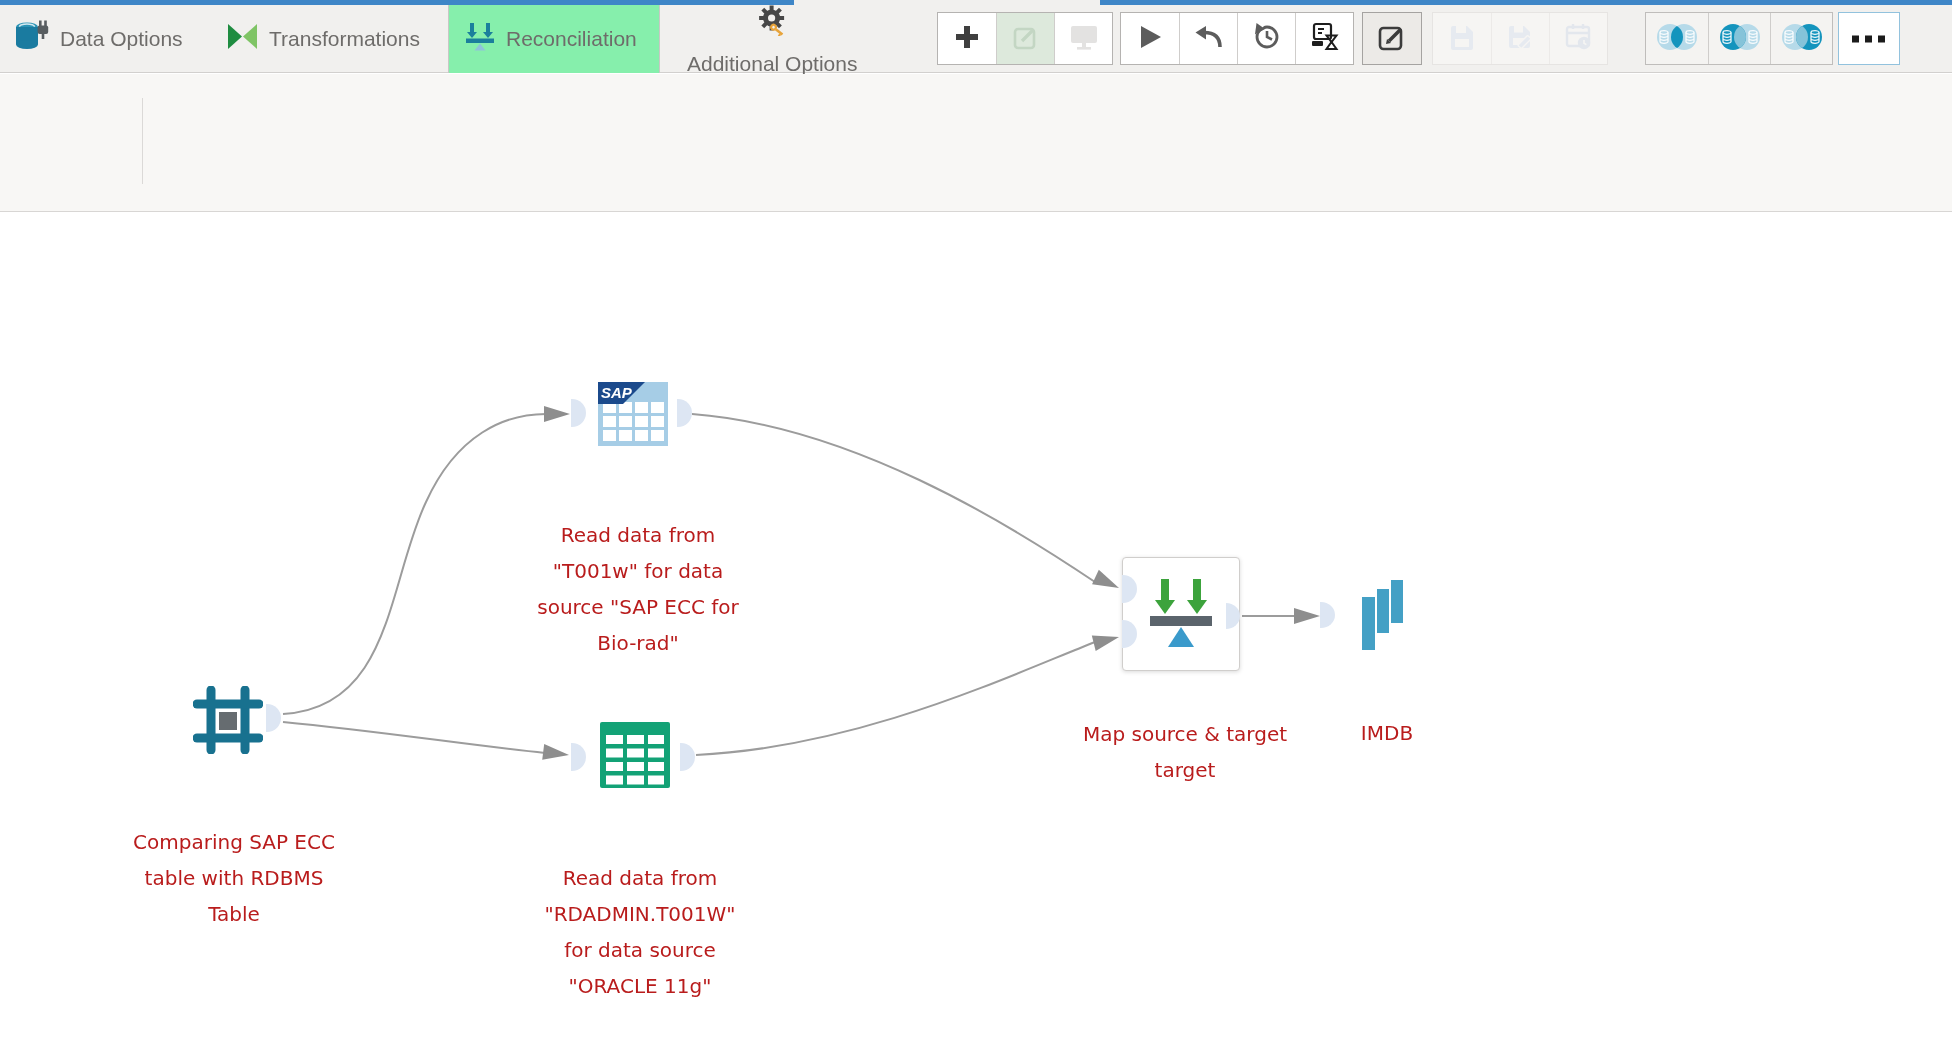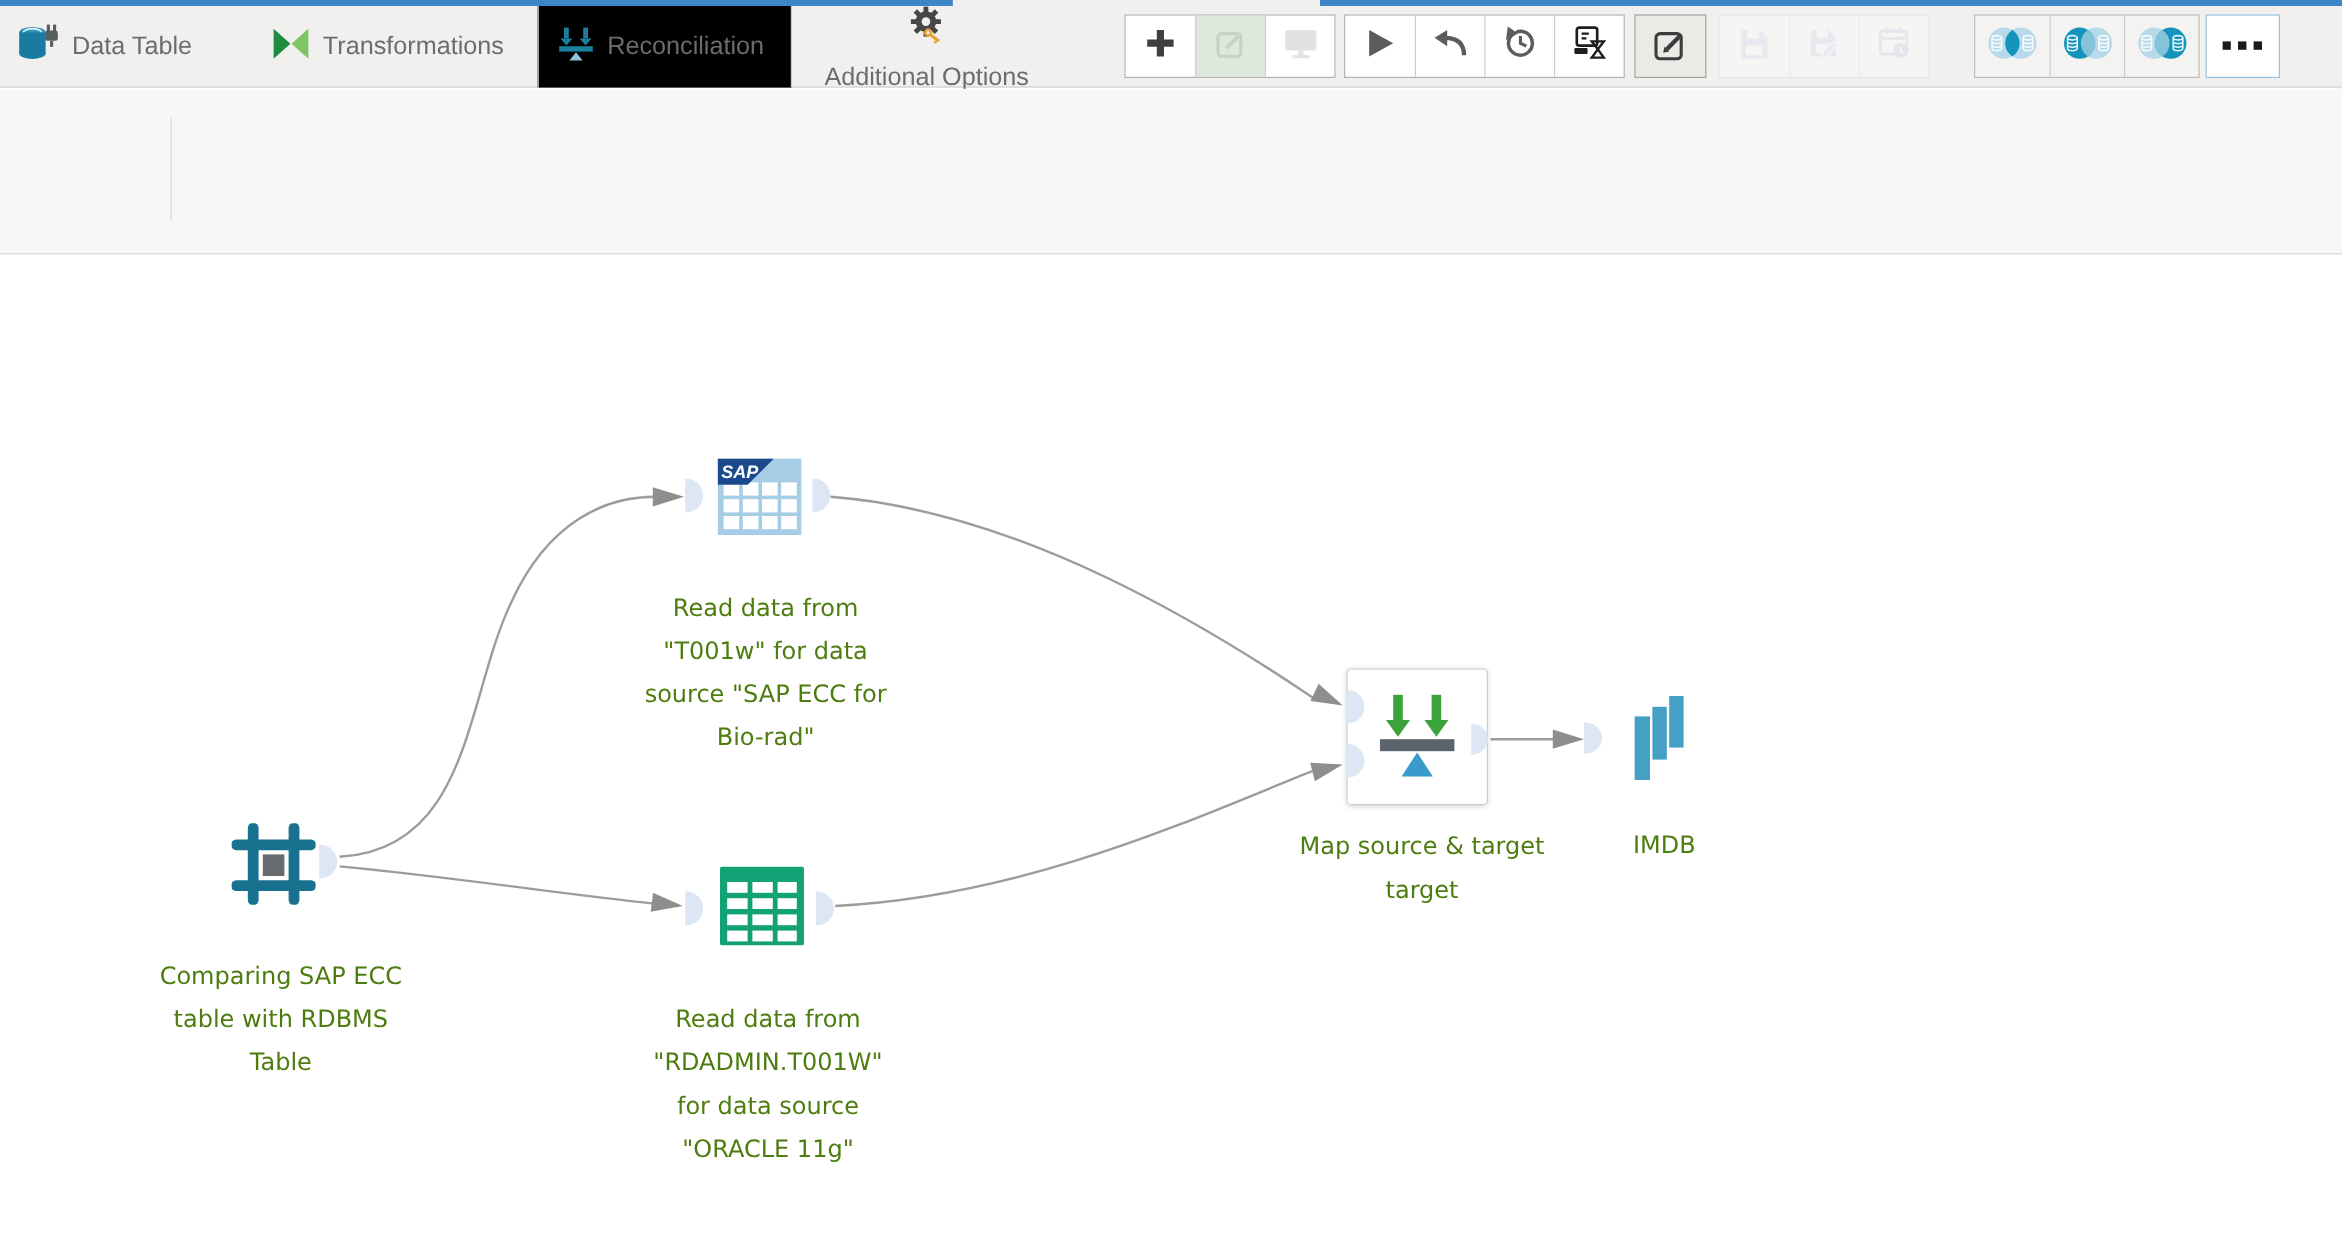--- a/index.html
+++ b/index.html
@@ -8,21 +8,21 @@
     background:#ffffff;font-family:"Liberation Sans",sans-serif;
   }
   
   .header{position:absolute;top:0;left:0;width:1952px;height:73px;
     background:#f1f0ee;border-bottom:1px solid #d2d0ce;box-sizing:border-box;}
   .blue-strip{position:absolute;top:0;height:5px;background:#3e86c7;}
   .strip-left{left:0;width:794px;}
   .strip-right{left:1100px;width:852px;}
   .tab{position:absolute;top:5px;height:68px;display:flex;align-items:center;
     gap:11px;padding:0 14px;font-size:21px;color:#6e6c6a;white-space:nowrap;cursor:default;}
-  .tab.active{background:#000000;border-left:1px solid #c9c7c5;border-right:1px solid #c9c7c5;box-sizing:border-box;padding:0 16px;}
+  .tab.active{background:#86efac;border-left:1px solid #c9c7c5;border-right:1px solid #c9c7c5;box-sizing:border-box;padding:0 16px;}
   
   .tgroup{position:absolute;top:12px;height:53px;display:flex;box-sizing:border-box;
     border:1px solid #b5b3b1;background:#ffffff;}
   .tcell{width:58px;display:flex;align-items:center;justify-content:center;box-sizing:border-box;}
   .tcell + .tcell{border-left:1px solid #cfcdcb;}
   .tgroup.pale{border-color:#e6e4e2;background:#f6f5f3;}
   .tgroup.pale .tcell + .tcell{border-left:1px solid #eceae8;}
   .tgroup.venn{border-color:#bfbdbb;background:#f4f3f1;}
   .tgroup.venn .tcell{width:62px;}
   .tbtn{position:absolute;top:12px;height:53px;box-sizing:border-box;
@@ -34,22 +34,22 @@
   .palette{position:absolute;top:74px;left:0;width:1952px;height:138px;
     background:#f8f7f5;border-bottom:1px solid #d8d6d4;box-sizing:border-box;}
   .palette-item{position:absolute;left:8px;top:16px;width:130px;text-align:center;}
   .palette-label{margin-top:12px;font-size:16px;line-height:21px;color:#cbc9c6;}
   .palette-divider{position:absolute;left:142px;top:24px;width:1px;height:86px;background:#dbd9d7;}
   
   .wires{position:absolute;top:0;left:0;pointer-events:none;}
   .port{position:absolute;width:15px;height:28px;background:#dde6f3;
     border-radius:0 14px 14px 0 / 0 50% 50% 0;}
   .node-icon{position:absolute;text-align:center;}
-  .node-label{position:absolute;text-align:center;color:#4d7c0f;
-    font:20px/36px "DejaVu Sans",sans-serif;}
+  .node-label{position:absolute;text-align:center;color:#b91c1c;
+    font:20px/36px "DejaVu Sans",sans-serif;margin-top:29px;}
   .map-box{position:absolute;left:1122px;top:557px;width:118px;height:114px;
     background:#ffffff;border:1px solid #d0cecc;border-radius:4px;box-sizing:border-box;
     box-shadow:0 1px 4px rgba(0,0,0,.15);display:flex;align-items:center;justify-content:center;}
 </style>
 </head>
 <body>
 
 <div class="header">
   <div class="blue-strip strip-left"></div>
   <div class="blue-strip strip-right"></div>
@@ -62,21 +62,21 @@
         <ellipse cx="13" cy="24.5" rx="11" ry="4.6" fill="#1a7ba0"></ellipse>
         <path d="M5.5 6.8 a7.5 2.8 0 0 1 15 0" stroke="#ffffff" stroke-width="1.6" fill="none" opacity="0.8"></path>
         <g fill="#585d60">
           <rect x="25" y="0.5" width="2.6" height="6"></rect>
           <rect x="30.2" y="0.5" width="2.6" height="6"></rect>
           <rect x="23.6" y="5.5" width="10.6" height="8.5" rx="2"></rect>
           <rect x="27.7" y="14" width="2.6" height="5"></rect>
         </g>
       </svg>
     </span>
-    <span>Data Table</span>
+    <span>Data Options</span>
   </div>
 
   <div class="tab" style="left:213px;">
     <span>
       <svg width="31" height="27" viewBox="0 0 31 27">
         <polygon points="1,1 1,26 15,13.5" fill="#1f8c40"></polygon>
         <polygon points="30,1 30,26 16,13.5" fill="#7fc465"></polygon>
       </svg>
     </span>
     <span>Transformations</span>

